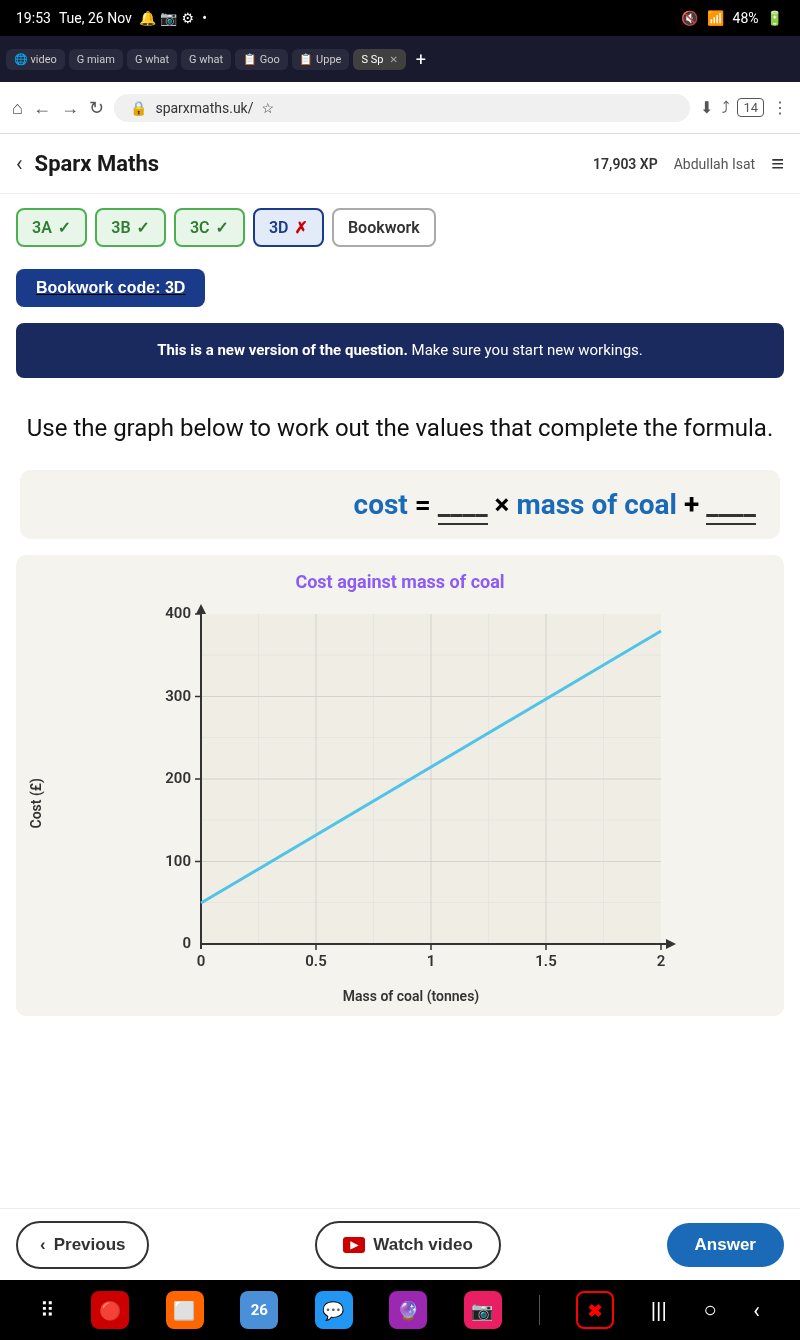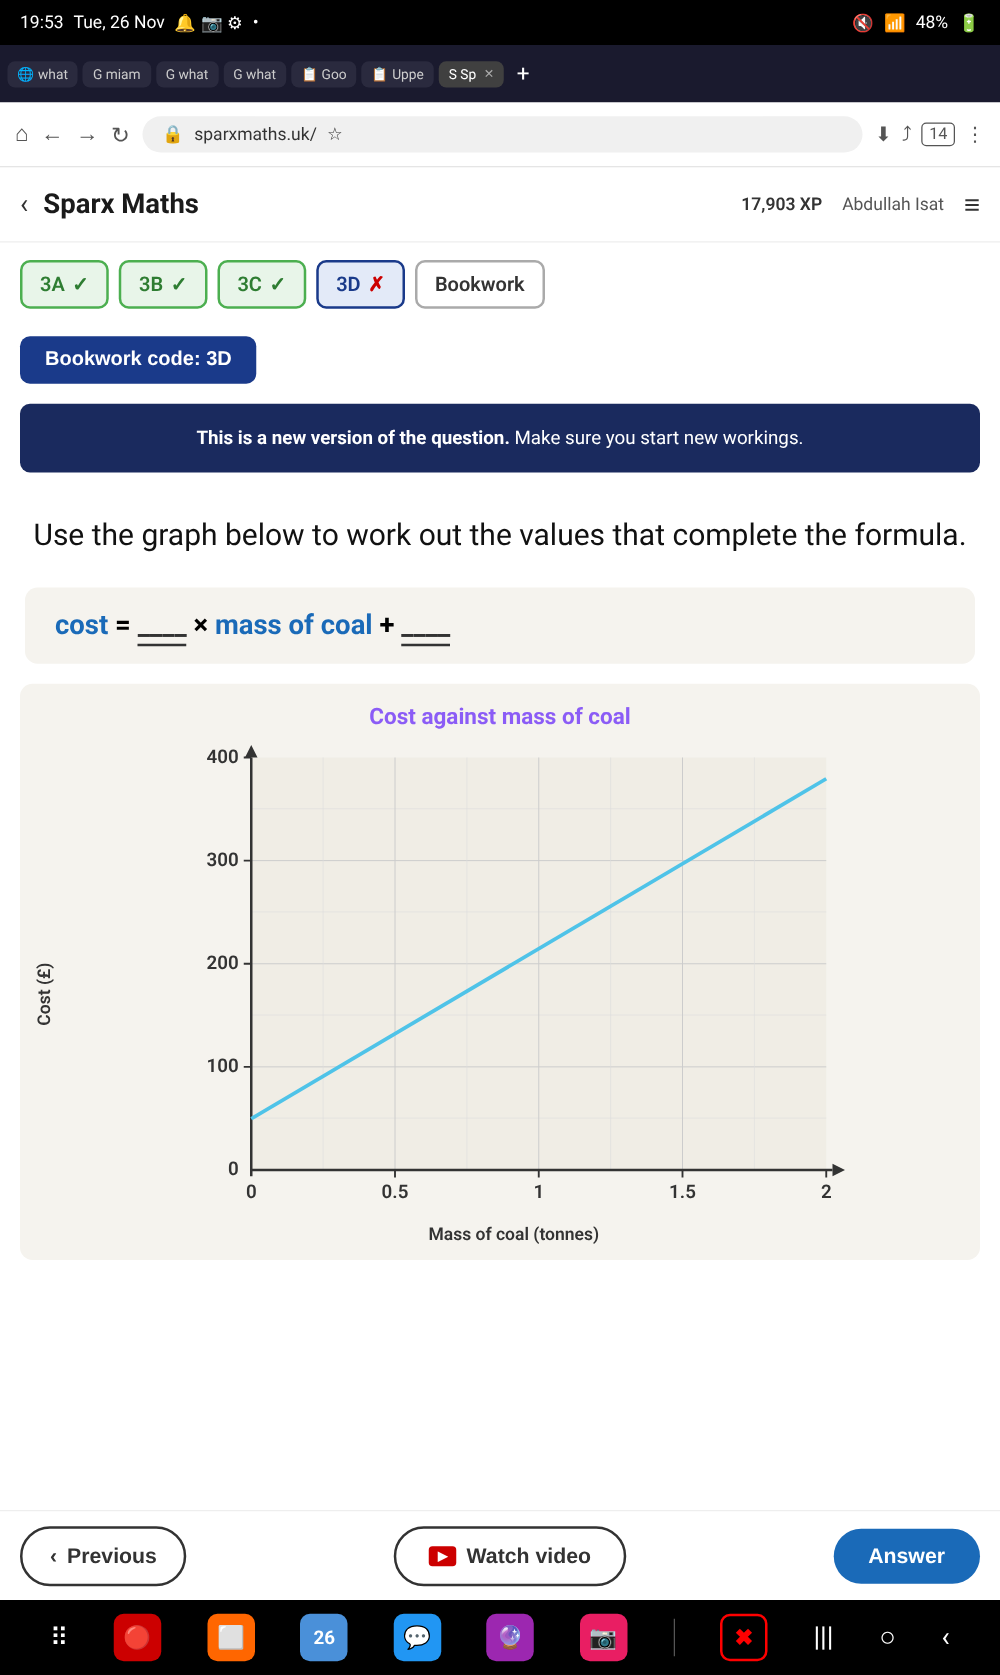--- a/index.html
+++ b/index.html
@@ -128,20 +128,21 @@
       background: #fff;
       color: #333;
       border: 2px solid #aaa;
     }
 
     
     .bookwork-row {
       display: flex;
       padding: 8px 16px 16px;
       gap: 36px;
+      text-decoration: underline;
     }
     .bookwork-code-btn {
       background: #1a3a8a;
       color: #fff;
       padding: 10px 20px;
       border-radius: 8px;
       font-size: 16px;
       font-weight: 600;
       border: none;
       cursor: pointer;
@@ -186,22 +187,22 @@
       color: #111;
       padding: 16px 4px;
     }
 
     
     .formula-box {
       background: #f5f3ee;
       margin: 8px 20px 16px;
       border-radius: 10px;
       padding: 18px 24px;
-      text-align: left;
-      font-size: 22px;
+      text-align: right;
+      font-size: 28px;
       font-weight: 700;
     }
     .formula-blue { color: #1a6ab8; }
     .formula-underline { border-bottom: 2px solid #333; padding-bottom: 2px; color: #333; }
 
     
     .chart-container {
       margin: 0 16px 16px;
       background: #f5f3ee;
       border-radius: 10px;
@@ -335,21 +336,21 @@
   <div class="status-right">
     <span>🔇</span>
     <span>📶</span>
     <span>48%</span>
     <span>🔋</span>
   </div>
 </div>
 
 <div class="tab-bar">
   <div class="browser-tab">
-    <span>🌐 what</span>
+    <span>🌐 video</span>
   </div>
   <div class="browser-tab">
     <span>G miam</span>
   </div>
   <div class="browser-tab">
     <span>G what</span>
   </div>
   <div class="browser-tab">
     <span>G what</span>
   </div>

